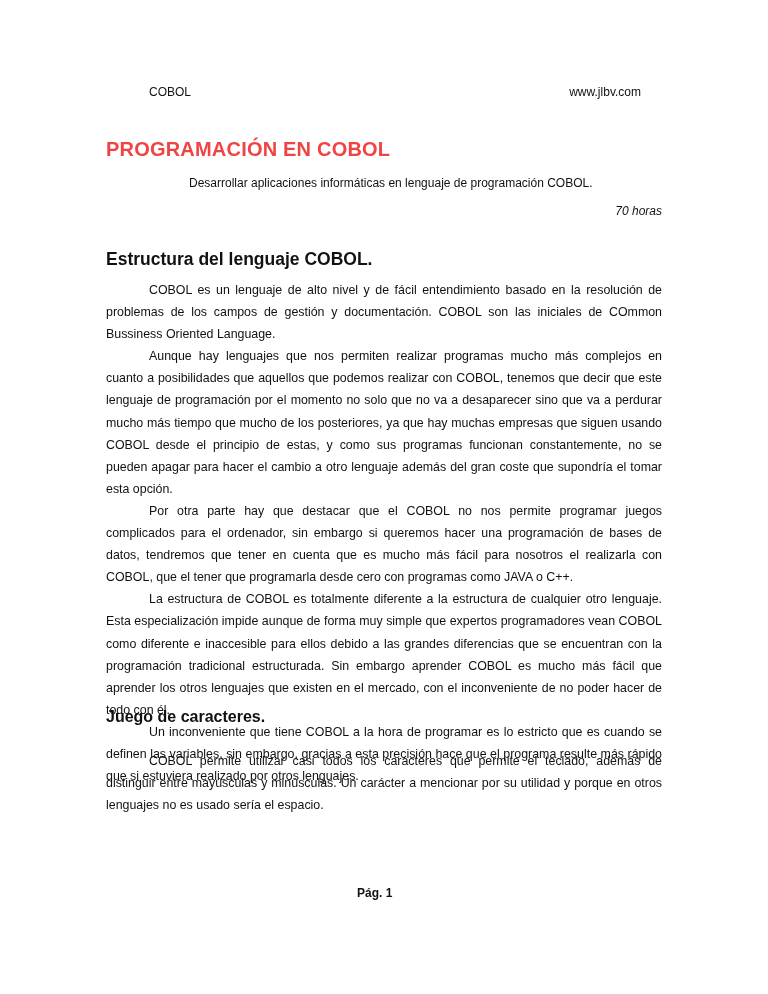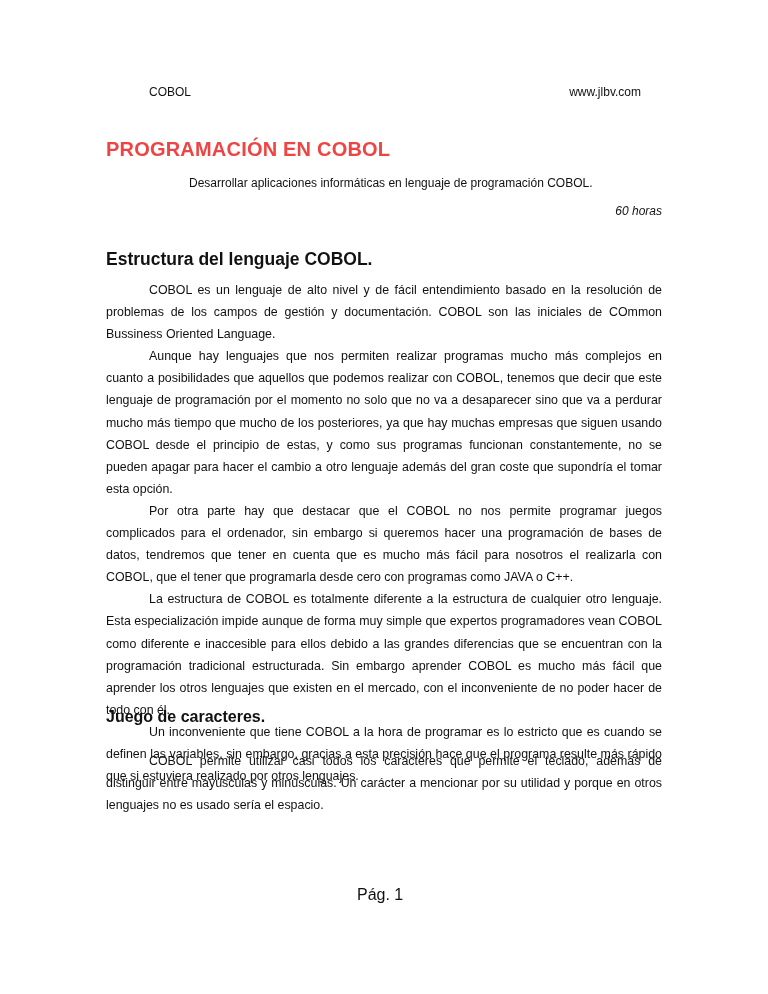--- a/index.html
+++ b/index.html
@@ -21,32 +21,32 @@
     }
     .h2.s1 { top: 249px; font-size: 17.5px; }
     .h2.s2 { top: 708px; font-size: 16px; }
     .body-block {
       position: absolute; left: 106px; width: 556px;
       font-size: 12.4px; line-height: 22.1px; text-align: justify;
     }
     .body-block p { margin: 0; text-indent: 43px; }
     .b1 { top: 279px; }
     .b2 { top: 720px; margin-top: 30px; }
-    .footer { position: absolute; left: 357px; top: 886px; font-size: 16px; }
+    .footer { position: absolute; left: 357px; top: 886px; font-size: 12px; font-weight: bold; }
   </style>
 </head>
 <body>
 
 <div class="page">
   <div class="hdr-left">COBOL</div>
   <div class="hdr-right">www.jlbv.com</div>
 
   <h1 class="title">PROGRAMACIÓN EN COBOL</h1>
   <div class="subtitle">Desarrollar aplicaciones informáticas en lenguaje de programación COBOL.</div>
-  <div class="duration">60 horas</div>
+  <div class="duration">70 horas</div>
 
   <h2 class="h2 s1">Estructura del lenguaje COBOL.</h2>
   <div class="body-block b1">
     <p>COBOL es un lenguaje de alto nivel y de fácil entendimiento basado en la resolución de problemas de los campos de gestión y documentación. COBOL son las iniciales de COmmon Bussiness Oriented Language.</p>
     <p>Aunque hay lenguajes que nos permiten realizar programas mucho más complejos en cuanto a posibilidades que aquellos que podemos realizar con COBOL, tenemos que decir que este lenguaje de programación por el momento no solo que no va a desaparecer sino que va a perdurar mucho más tiempo que mucho de los posteriores, ya que hay muchas empresas que siguen usando COBOL desde el principio de estas, y como sus programas funcionan constantemente, no se pueden apagar para hacer el cambio a otro lenguaje además del gran coste que supondría el tomar esta opción.</p>
     <p>Por otra parte hay que destacar que el COBOL no nos permite programar juegos complicados para el ordenador, sin embargo si queremos hacer una programación de bases de datos, tendremos que tener en cuenta que es mucho más fácil para nosotros el realizarla con COBOL, que el tener que programarla desde cero con programas como JAVA o C++.</p>
     <p>La estructura de COBOL es totalmente diferente a la estructura de cualquier otro lenguaje. Esta especialización impide aunque de forma muy simple que expertos programadores vean COBOL como diferente e inaccesible  para ellos debido a las grandes diferencias que se encuentran con la programación tradicional estructurada. Sin embargo aprender COBOL es mucho más fácil que aprender los otros lenguajes que existen en el mercado, con el inconveniente de no poder hacer de todo con él.</p>
     <p>Un inconveniente que tiene COBOL a la hora de programar es lo estricto que es cuando se definen las variables, sin embargo, gracias a esta precisión hace que el programa resulte más rápido que si estuviera realizado por otros lenguajes.</p>
   </div>
 

